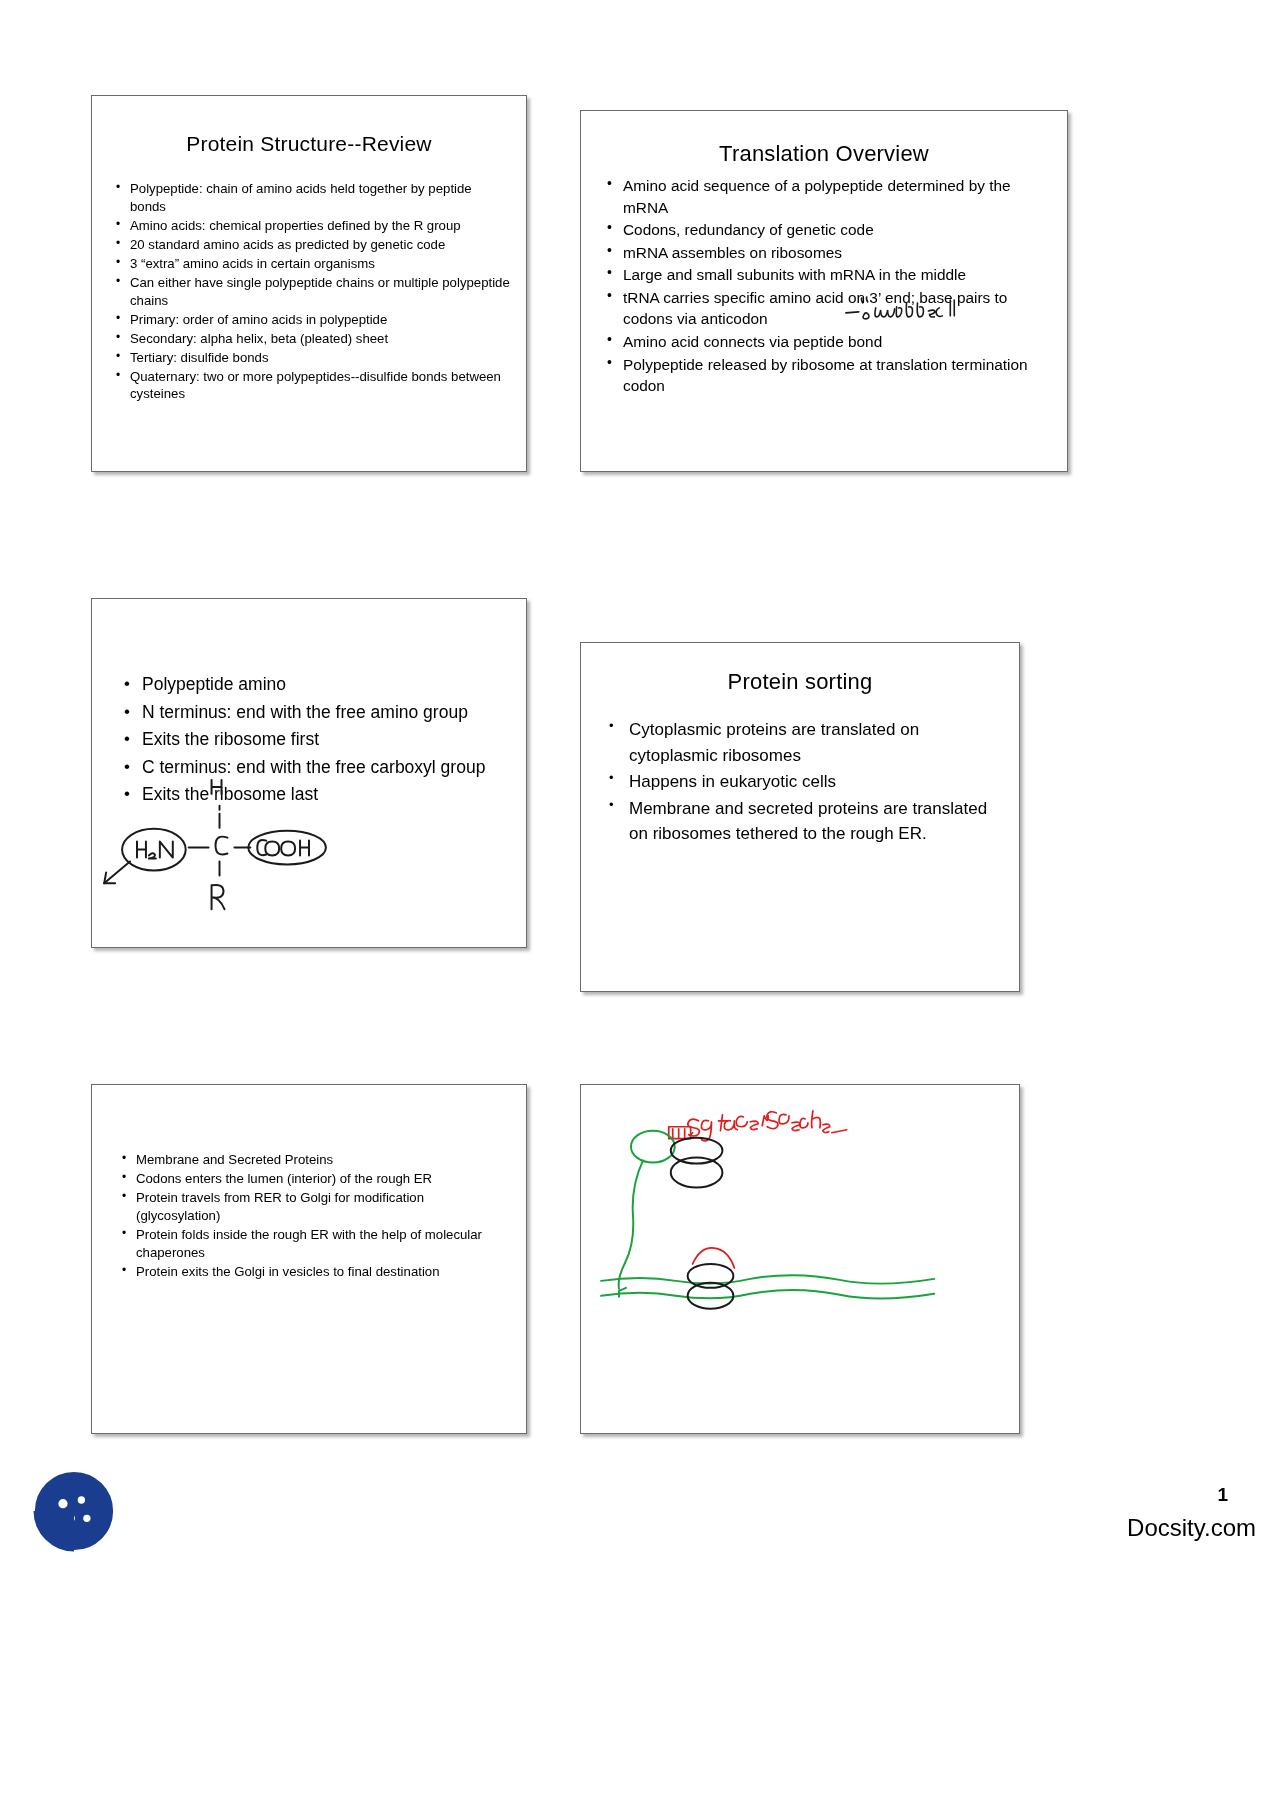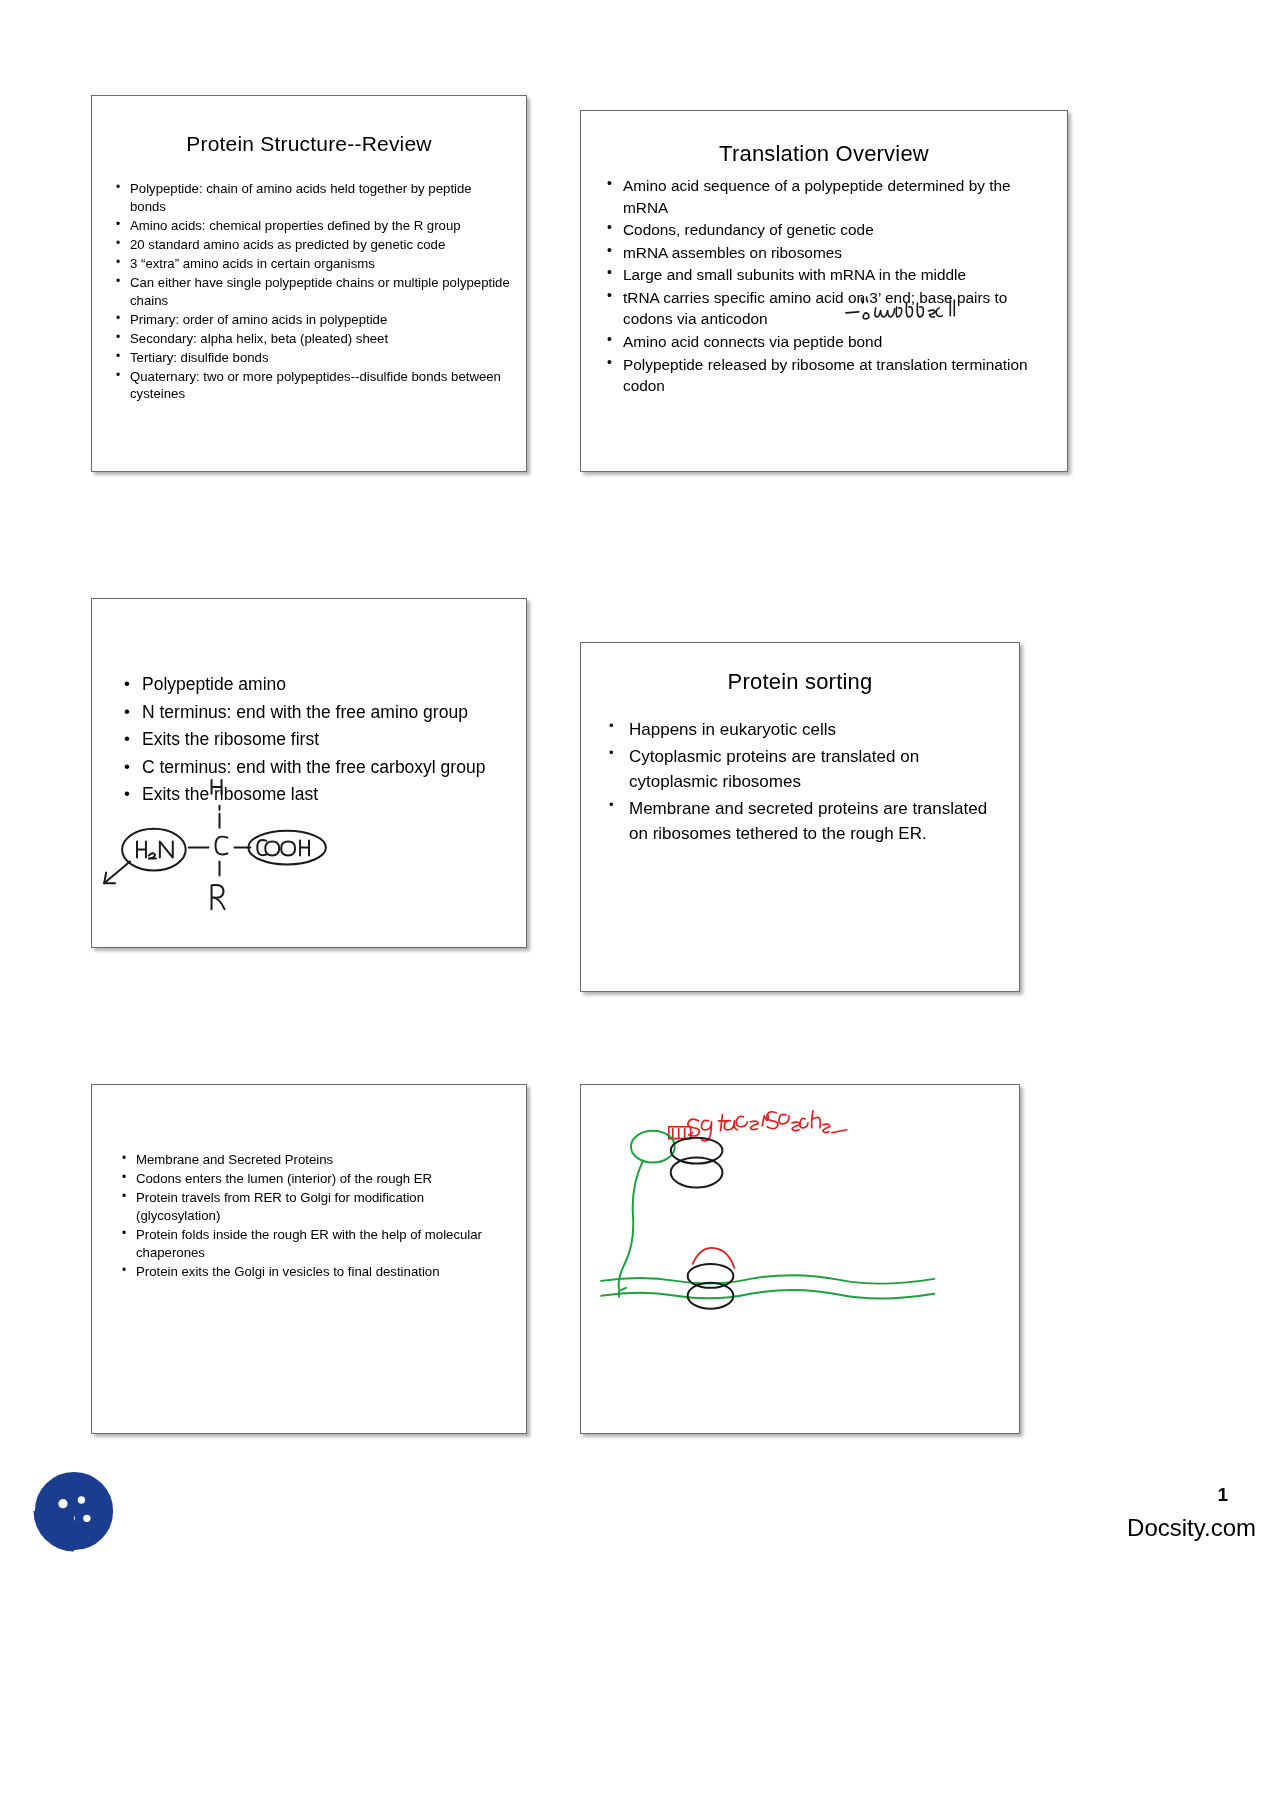--- a/index.html
+++ b/index.html
@@ -234,22 +234,22 @@
         <path d="M197 244 q-7 0 -7 7 q0 7 7 7 q7 0 7 -7 q0 -7 -7 -7"></path>
         <path d="M209 258 l0 -15 M209 250 l9 0 M218 258 l0 -15"></path>
       </g>
     </svg>
   </div>
 
   <div class="slide" id="slide-4">
     <div class="slide-title">Protein sorting</div>
     <div class="body">
       <ul class="bullets" style="font-size:17px">
+        <li style="font-size:17px;line-height:1.5;padding-left:26px">Cytoplasmic proteins are translated on cytoplasmic ribosomes</li>
         <li style="font-size:17px;line-height:1.5;padding-left:26px">Happens in eukaryotic cells</li>
-        <li style="font-size:17px;line-height:1.5;padding-left:26px">Cytoplasmic proteins are translated on cytoplasmic ribosomes</li>
         <li style="font-size:17px;line-height:1.5;padding-left:26px">Membrane and secreted proteins are translated on ribosomes tethered to the rough ER.</li>
       </ul>
     </div>
   </div>
 
   <div class="slide small-text" id="slide-5">
     <div class="body">
       <ul class="bullets">
         <li>Membrane and Secreted Proteins</li>
         <li>Codons enters the lumen (interior) of the rough ER</li>

